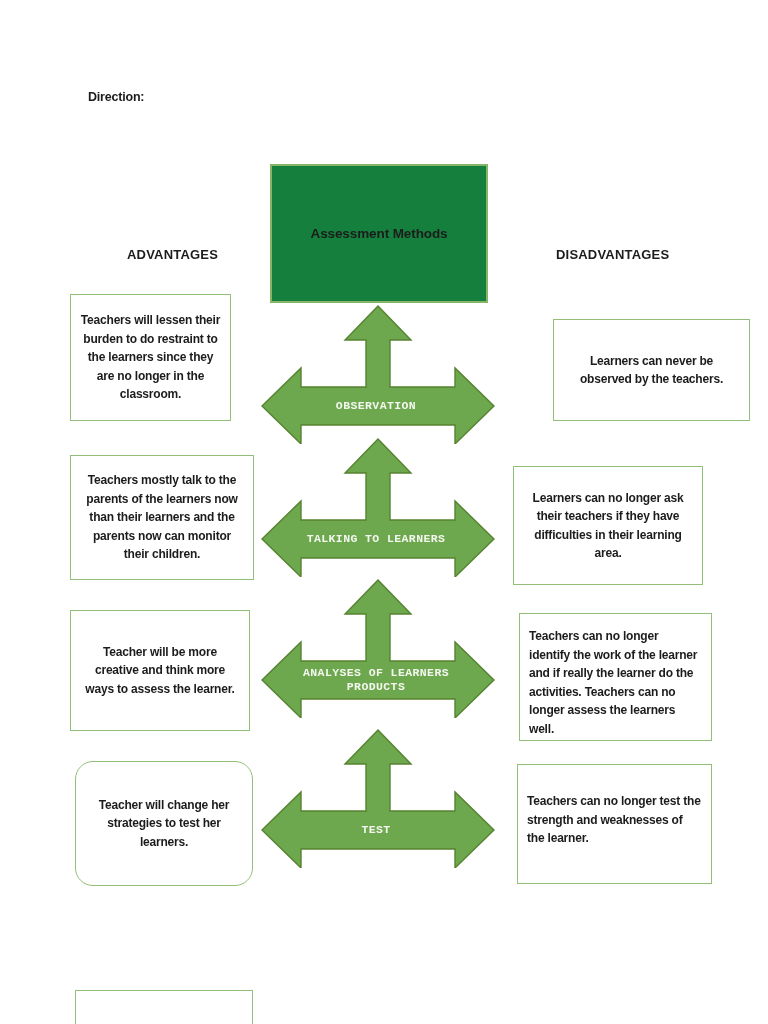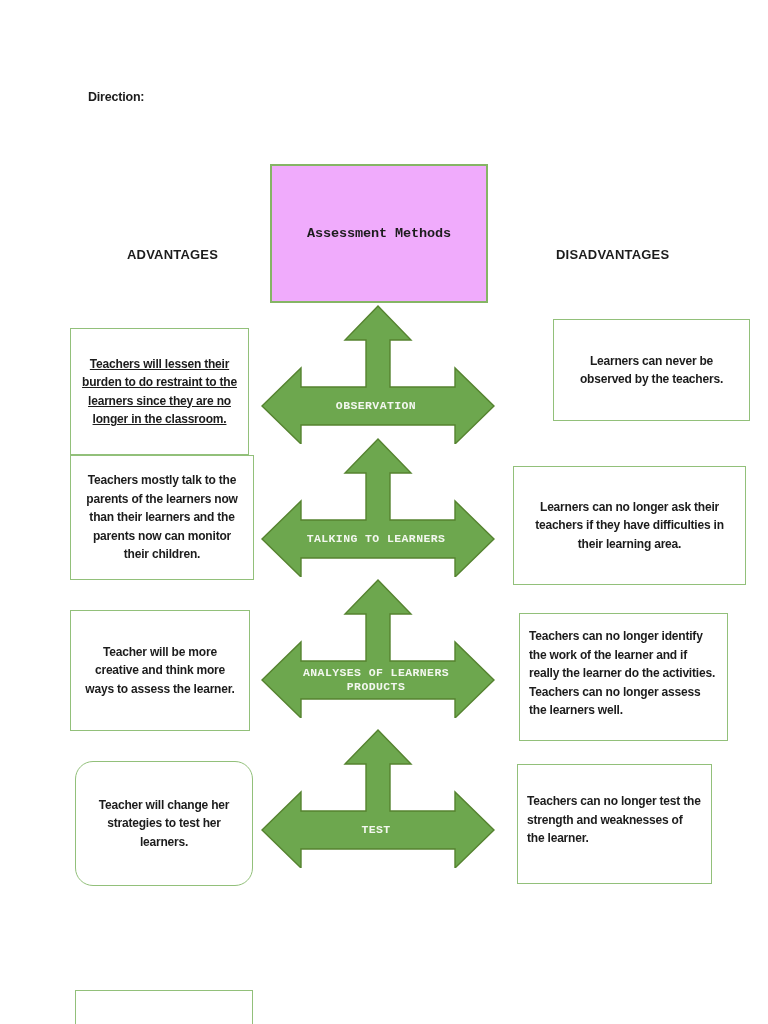--- a/index.html
+++ b/index.html
@@ -24,22 +24,22 @@
   }
   .direction-label{white-space:nowrap;margin-right:8px;}
   .direction-lines div{white-space:nowrap;}
   
   .col-header{
     position:absolute;font-size:13px;font-weight:700;letter-spacing:0.2px;margin-top:36px;
   }
   
   .center-box{
     position:absolute;left:270px;top:164px;width:214px;height:135px;
-    background:#f0abfc;border:2px solid var(--center-box-border);
-    display:flex;align-items:center;justify-content:center;font-family:Liberation Mono, monospace;
+    background:#15803d;border:2px solid var(--center-box-border);
+    display:flex;align-items:center;justify-content:center;
   }
   .center-box-title{font-size:13.5px;font-weight:700;letter-spacing:-0.1px;}
   
   .box{
     position:absolute;background:#fff;border:1.5px solid var(--box-border);
     box-sizing:border-box;display:flex;align-items:center;justify-content:center;
     padding:6px 9px;
   }
   .btxt{
     font-size:12px;font-weight:700;letter-spacing:-0.2px;line-height:18.5px;
@@ -79,21 +79,21 @@
   <div class="direction-label">Direction:</div>
 </div>
 
 <div class="col-header" style="left:127px;top:211px;">ADVANTAGES</div>
 <div class="col-header" style="left:556px;top:211px;">DISADVANTAGES</div>
 
 <div class="center-box">
   <div class="center-box-title">Assessment Methods</div>
 </div>
 
-<div class="box" style="left:70px;top:328px;width:179px;height:127px;text-decoration:underline;">
+<div class="box" style="left:70px;top:294px;width:161px;height:127px;">
   <div class="btxt">Teachers will lessen their burden to do restraint to the learners since they are no longer in the classroom.</div>
 </div>
 <div class="arrow" style="left:258px;top:304px;">
   <svg viewBox="0 0 240 140">
     <polygon points="120,2 153,36 132,36 132,83 197,83 197,64 236,102 197,140 197,121 43,121 43,140 4,102 43,64 43,83 108,83 108,36 87,36"></polygon>
   </svg>
   <div class="arrow-label">
     <div class="method-line">OBSERVATION</div>
 
   </div>
@@ -107,37 +107,37 @@
 </div>
 <div class="arrow" style="left:258px;top:437px;">
   <svg viewBox="0 0 240 140">
     <polygon points="120,2 153,36 132,36 132,83 197,83 197,64 236,102 197,140 197,121 43,121 43,140 4,102 43,64 43,83 108,83 108,36 87,36"></polygon>
   </svg>
   <div class="arrow-label">
     <div class="method-line">TALKING TO LEARNERS</div>
 
   </div>
 </div>
-<div class="box" style="left:513px;top:466px;width:233px;height:119px;">
+<div class="box" style="left:513px;top:466px;width:190px;height:119px;">
   <div class="btxt">Learners can no longer ask their teachers if they have difficulties in their learning area.</div>
 </div>
 
 <div class="box" style="left:70px;top:610px;width:180px;height:121px;">
   <div class="btxt">Teacher will be more creative and think more ways to assess the learner.</div>
 </div>
 <div class="arrow" style="left:258px;top:578px;">
   <svg viewBox="0 0 240 140">
     <polygon points="120,2 153,36 132,36 132,83 197,83 197,64 236,102 197,140 197,121 43,121 43,140 4,102 43,64 43,83 108,83 108,36 87,36"></polygon>
   </svg>
   <div class="arrow-label">
     <div class="method-line">ANALYSES OF LEARNERS</div>
     <div class="method-line">PRODUCTS</div>
   </div>
 </div>
-<div class="box top-left pad-top-sm" style="left:519px;top:613px;width:209px;height:128px;">
+<div class="box top-left pad-top-sm" style="left:519px;top:613px;width:193px;height:128px;">
   <div class="btxt">Teachers can no longer identify the work of the learner and if really the learner do the activities. Teachers can no longer assess the learners well.</div>
 </div>
 
 <div class="box" style="left:75px;top:761px;width:178px;height:125px;border-radius:18px;">
   <div class="btxt">Teacher will change her strategies to test her learners.</div>
 </div>
 <div class="arrow" style="left:258px;top:728px;">
   <svg viewBox="0 0 240 140">
     <polygon points="120,2 153,36 132,36 132,83 197,83 197,64 236,102 197,140 197,121 43,121 43,140 4,102 43,64 43,83 108,83 108,36 87,36"></polygon>
   </svg>

